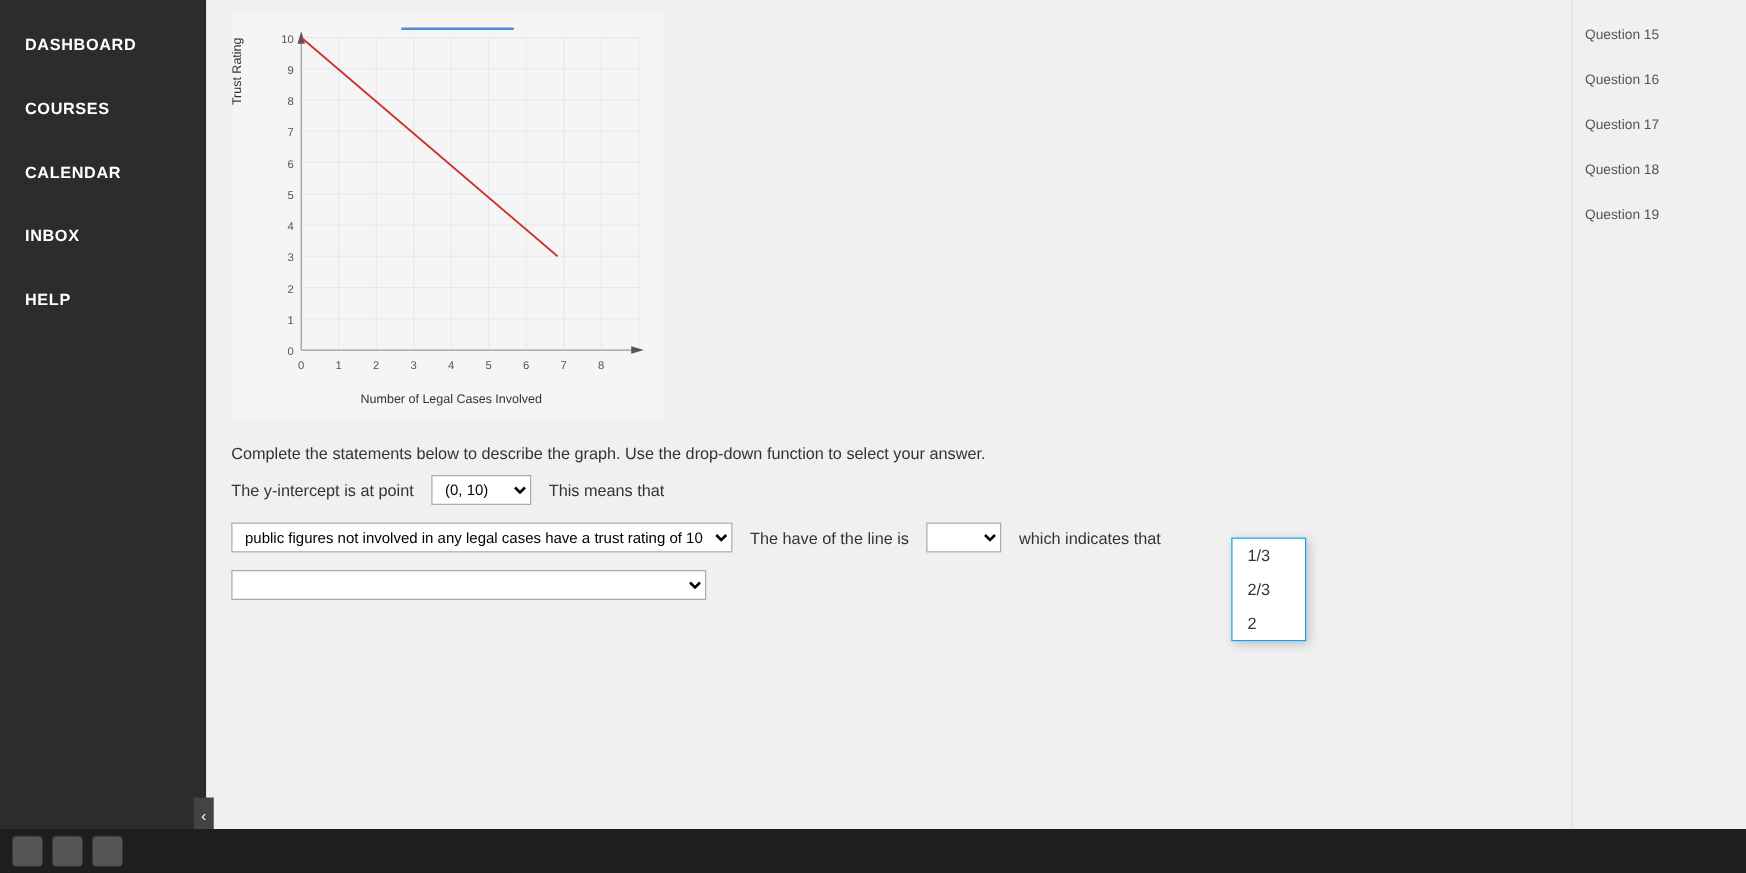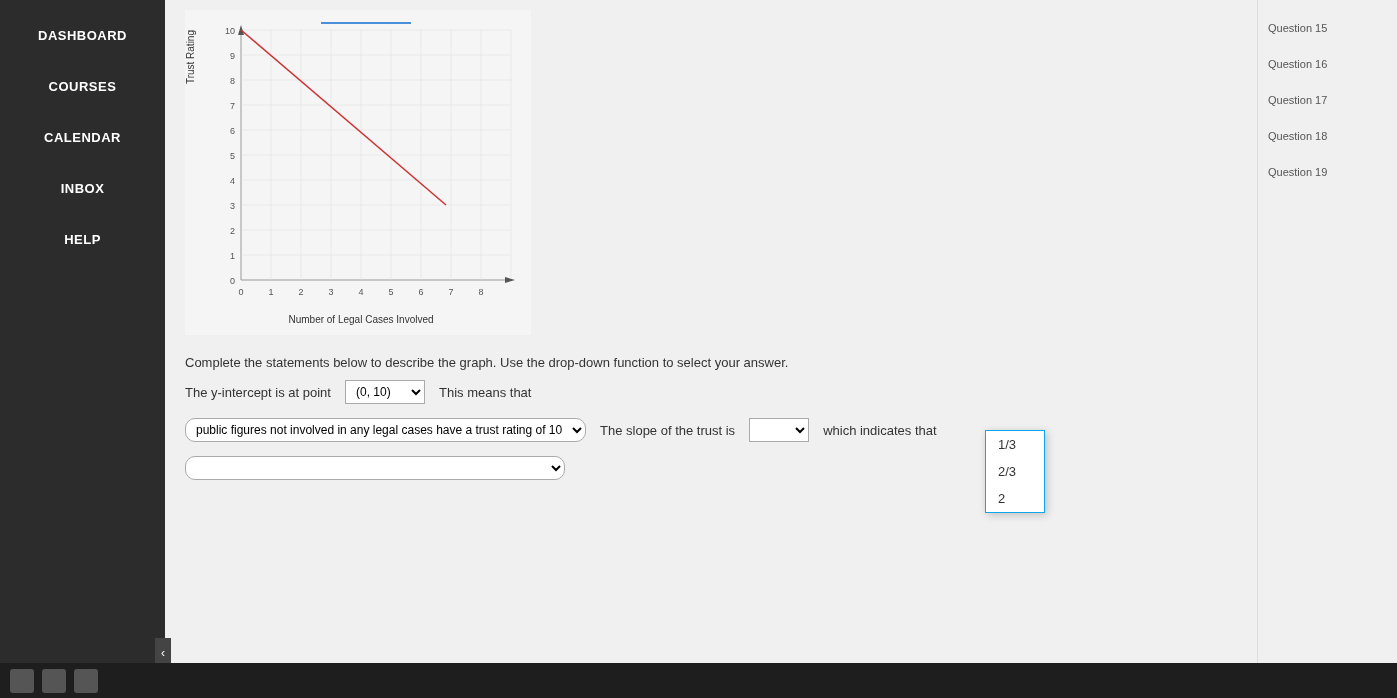--- a/index.html
+++ b/index.html
@@ -22,21 +22,20 @@
       padding-top: 10px;
       flex-shrink: 0;
     }
     .sidebar-item {
       color: #ffffff;
       font-size: 13px;
       font-weight: bold;
       letter-spacing: 0.5px;
       padding: 18px 20px;
       cursor: pointer;
-      text-align: center;
     }
 
     
     .main-content {
       flex: 1;
       background: #f0f0f0;
       overflow-y: auto;
       padding: 10px 20px 20px 20px;
       position: relative;
     }
@@ -111,21 +110,20 @@
       font-size: 12px;
       padding: 3px 6px;
       border: 1px solid #aaa;
       background: white;
       cursor: pointer;
       min-width: 80px;
     }
 
     .question-row select.long-select {
       min-width: 380px;
-      border-radius: 10px;
     }
 
     .question-row select.medium-select {
       min-width: 60px;
     }
 
     
     .dropdown-popup {
       position: absolute;
       background: white;
@@ -267,21 +265,21 @@
       <option>(0, 10)</option>
     </select>
     <span>This means that</span>
   </div>
 
   
   <div class="question-row">
     <select class="long-select">
       <option>public figures not involved in any legal cases have a trust rating of 10</option>
     </select>
-    <span>The slope of the trust is</span>
+    <span>The have of the line is</span>
     <select class="medium-select">
       <option></option>
     </select>
     <span>which indicates that</span>
   </div>
 
   
   <div class="question-row">
     <select class="long-select">
       <option></option>

